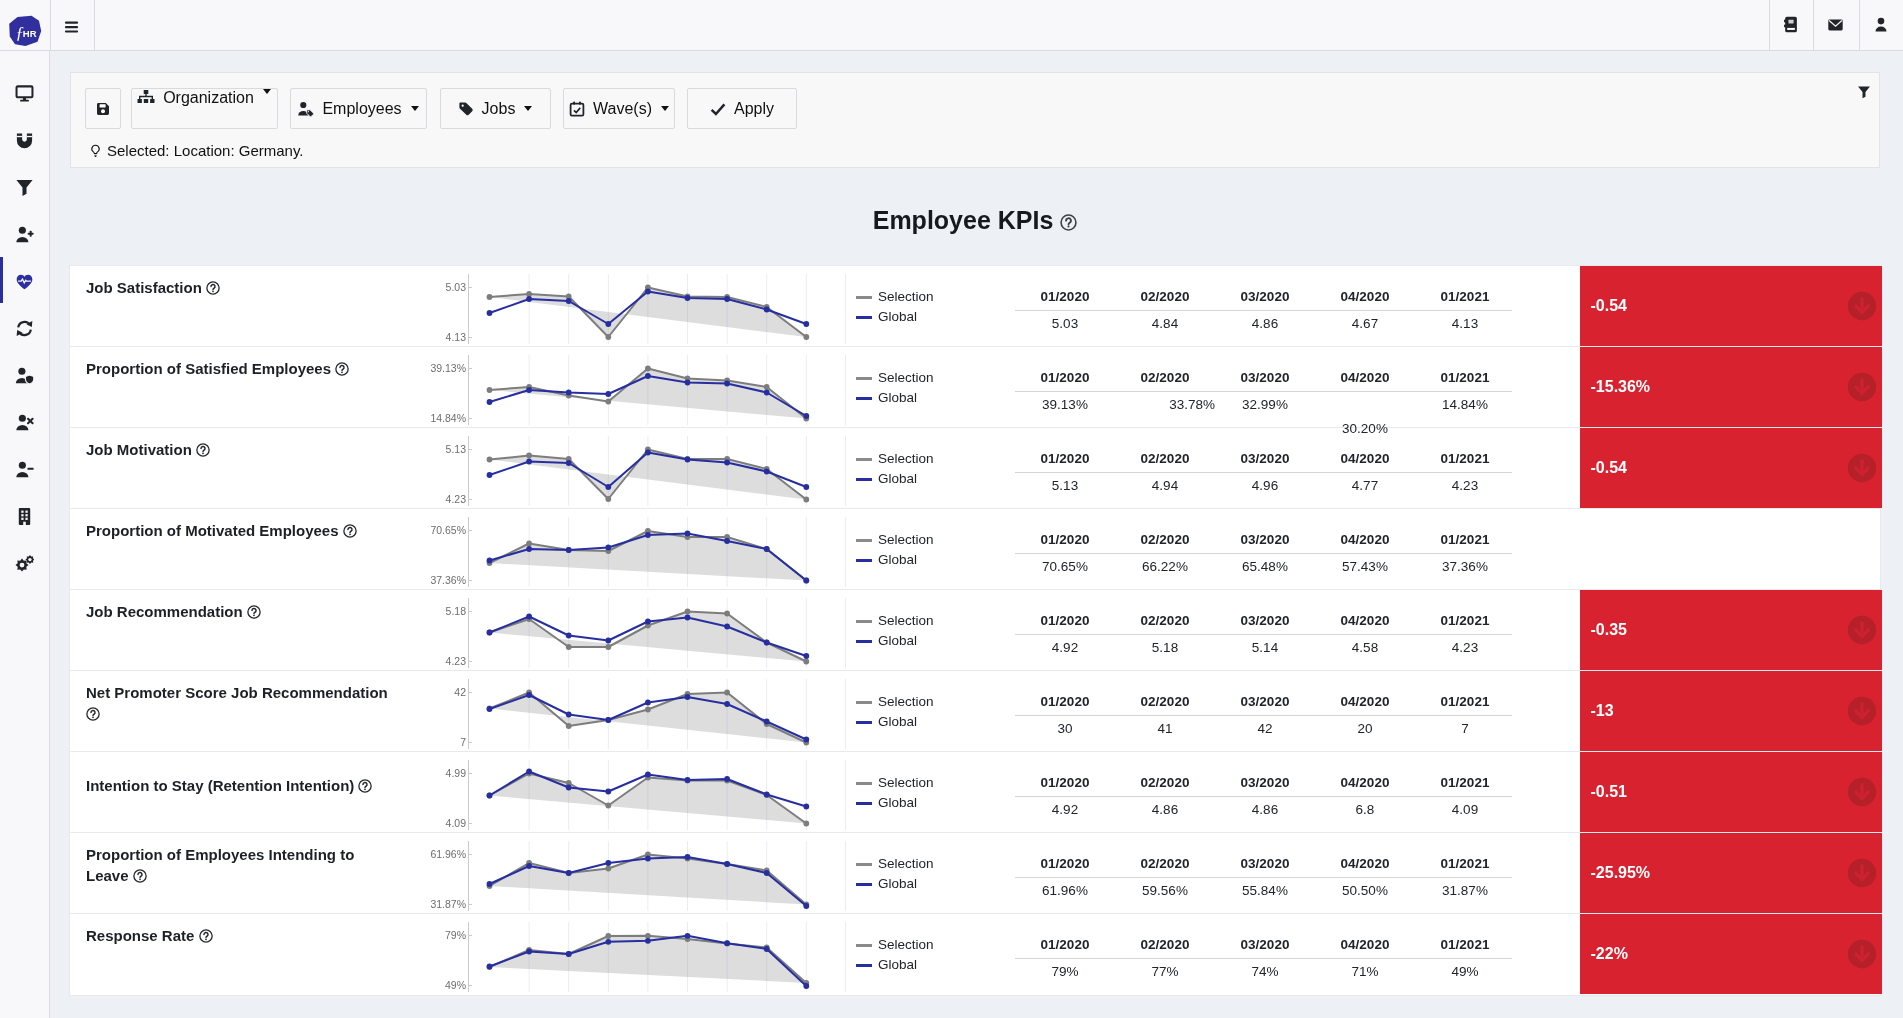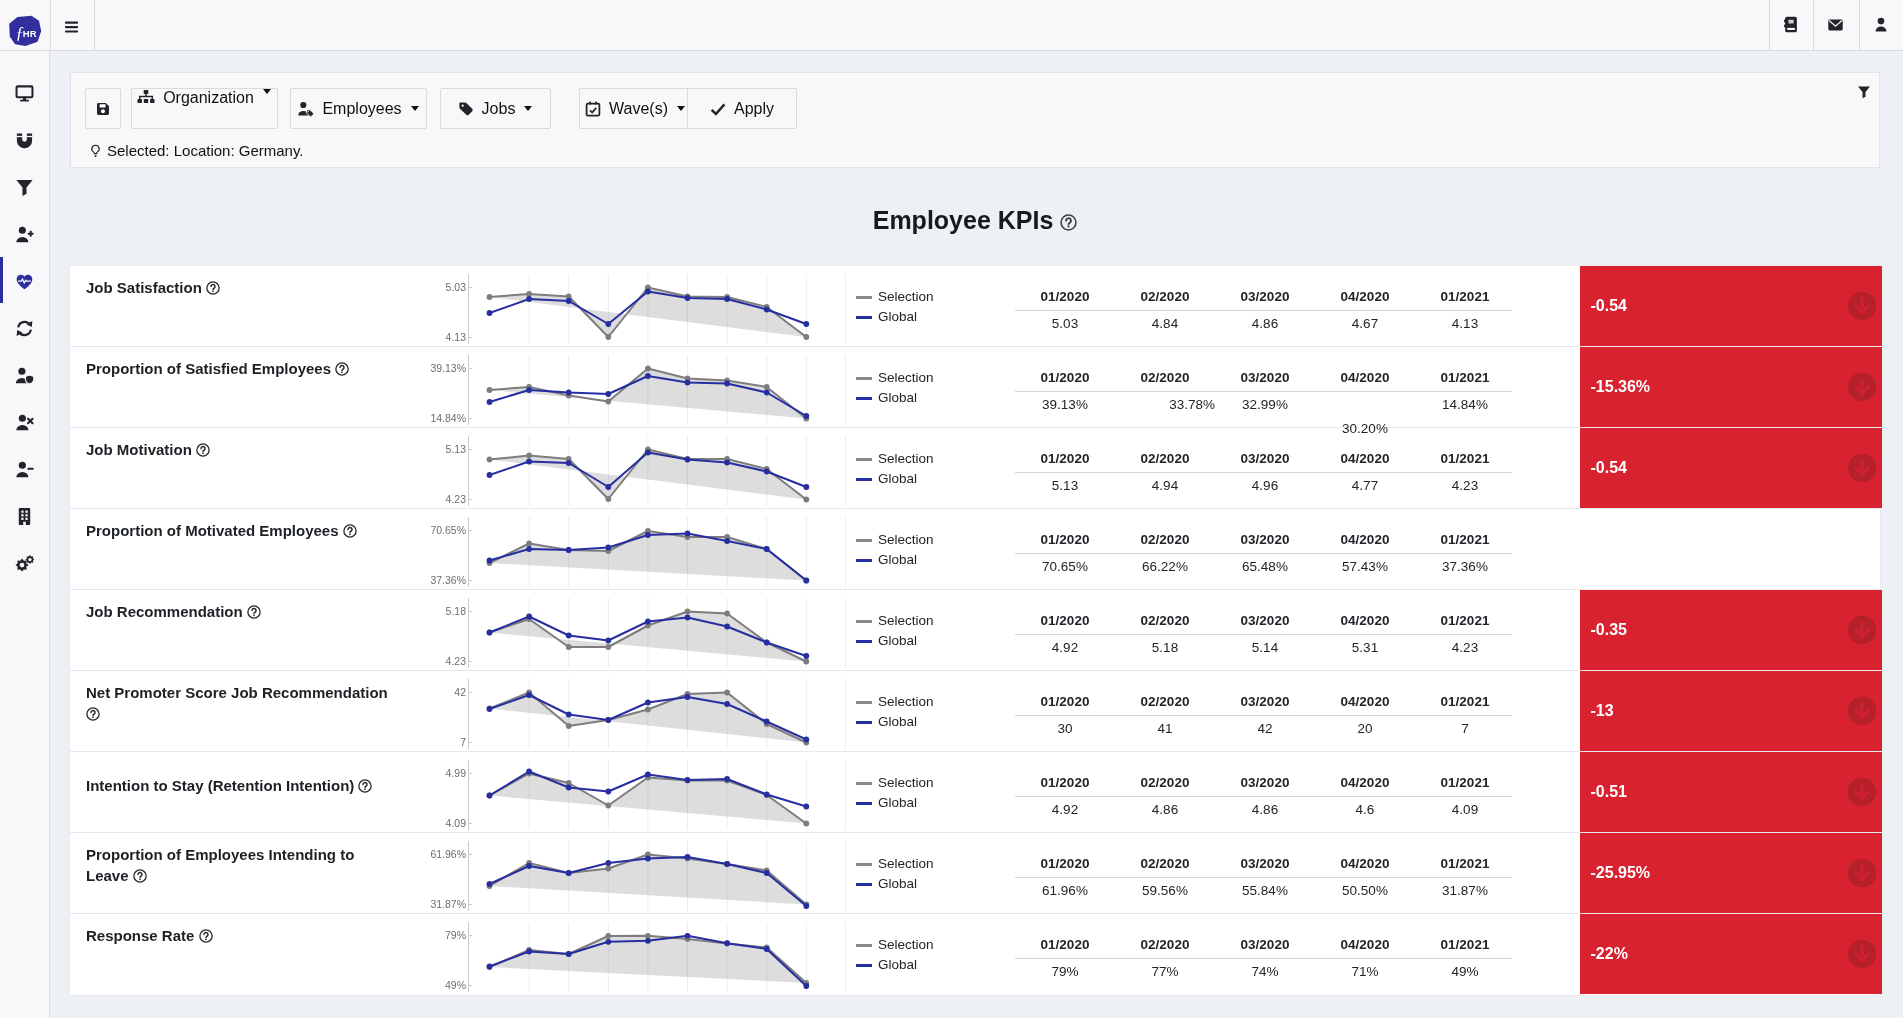--- a/index.html
+++ b/index.html
@@ -120,21 +120,21 @@
 <div style="position:absolute;left:289.5px;top:88px;width:137px;height:41px;background:#f8f8f9;border:1px solid #d9d9de;border-radius:2px;box-sizing:border-box;display:flex;align-items:center;justify-content:center;font-size:16px;color:#111;"><svg width="17" height="16" viewBox="0 0 16 16" style="margin-right:8px">
       <circle cx="5.8" cy="4" r="3.1" fill="#212529"></circle>
       <path d="M0.7 14.6 a5.1 4.6 0 0 1 10.2 0 Z" fill="#212529"></path>
       <path d="M9.2 8.8 v3.4 l3.2 3.2 a1 1 0 0 0 1.4 0 l2-2 a1 1 0 0 0 0-1.4 l-3.2-3.2 Z" fill="#212529" stroke="#fff" stroke-width="0.9"></path>
       <circle cx="10.9" cy="10.7" r="0.6" fill="#fff"></circle>
     </svg>Employees<span style="display:inline-block;width:0;height:0;border-left:4.5px solid transparent;border-right:4.5px solid transparent;border-top:5px solid #111;margin-left:9px;vertical-align:2px;"></span></div>
 <div style="position:absolute;left:439.5px;top:88px;width:111px;height:41px;background:#f8f8f9;border:1px solid #d9d9de;border-radius:2px;box-sizing:border-box;display:flex;align-items:center;justify-content:center;font-size:16px;color:#111;"><svg width="16" height="16" viewBox="0 0 16 16" style="margin-right:8px">
       <path d="M1.4 2.3 a0.9 0.9 0 0 1 0.9-0.9 H7 a1.8 1.8 0 0 1 1.3 0.5 l5.9 5.9 a1.7 1.7 0 0 1 0 2.4 l-3.5 3.5 a1.7 1.7 0 0 1-2.4 0 L2 7.8 A1.8 1.8 0 0 1 1.4 6.5 Z" fill="#212529"></path>
       <circle cx="4.7" cy="4.7" r="1.1" fill="#fff"></circle>
     </svg>Jobs<span style="display:inline-block;width:0;height:0;border-left:4.5px solid transparent;border-right:4.5px solid transparent;border-top:5px solid #111;margin-left:9px;vertical-align:2px;"></span></div>
-<div style="position:absolute;left:563px;top:88px;width:112px;height:41px;background:#f8f8f9;border:1px solid #d9d9de;border-radius:2px;box-sizing:border-box;display:flex;align-items:center;justify-content:center;font-size:16px;color:#111;margin-left:16px;"><svg width="16" height="16" viewBox="0 0 16 16" style="margin-right:8px">
+<div style="position:absolute;left:563px;top:88px;width:112px;height:41px;background:#f8f8f9;border:1px solid #d9d9de;border-radius:2px;box-sizing:border-box;display:flex;align-items:center;justify-content:center;font-size:16px;color:#111;"><svg width="16" height="16" viewBox="0 0 16 16" style="margin-right:8px">
       <rect x="1.6" y="2.6" width="12.8" height="12" rx="1.4" fill="none" stroke="#212529" stroke-width="1.8"></rect>
       <rect x="4.2" y="0.6" width="1.8" height="3.2" rx="0.7" fill="#212529"></rect>
       <rect x="10" y="0.6" width="1.8" height="3.2" rx="0.7" fill="#212529"></rect>
       <path d="M5 9.3 L7.2 11.5 L11.2 6.9" fill="none" stroke="#212529" stroke-width="1.7"></path>
     </svg>Wave(s)<span style="display:inline-block;width:0;height:0;border-left:4.5px solid transparent;border-right:4.5px solid transparent;border-top:5px solid #111;margin-left:9px;vertical-align:2px;"></span></div>
 <div style="position:absolute;left:687px;top:88px;width:110px;height:41px;background:#f8f8f9;border:1px solid #d9d9de;border-radius:2px;box-sizing:border-box;display:flex;align-items:center;justify-content:center;font-size:16px;color:#111;"><svg width="16" height="16" viewBox="0 0 16 16" style="margin-right:8px">
       <path d="M1.6 8.8 L5.9 13 L14.4 3.4" fill="none" stroke="#212529" stroke-width="2.5"></path>
     </svg>Apply</div>
 <svg style="position:absolute;left:89px;top:143px" width="13" height="16" viewBox="0 0 16 16">
     <path d="M8 0.9 a4.5 4.5 0 0 0-2.6 8.2 c0.7 0.5 1.1 1.2 1.2 2 h2.8 c0.1-0.8 0.5-1.5 1.2-2 A4.5 4.5 0 0 0 8 0.9 Z" fill="none" stroke="#111" stroke-width="1.35"></path>
@@ -473,21 +473,21 @@
         <div style="height:20px;line-height:20px;"><span style="display:inline-block;width:16px;height:2.2px;background:#272fa0;vertical-align:middle;margin-right:6px;"></span>Global</div>
       </div>
       <div style="position:absolute;left:945px;top:0;width:500px;">
         <div style="position:absolute;left:0px;top:23px;width:100px;text-align:center;font-weight:bold;font-size:13.5px;color:#212529;">01/2020</div>
         <div style="position:absolute;left:0px;top:50px;width:100px;text-align:center;font-size:13.5px;color:#212529;">4.92</div>
         <div style="position:absolute;left:100px;top:23px;width:100px;text-align:center;font-weight:bold;font-size:13.5px;color:#212529;">02/2020</div>
         <div style="position:absolute;left:100px;top:50px;width:100px;text-align:center;font-size:13.5px;color:#212529;">5.18</div>
         <div style="position:absolute;left:200px;top:23px;width:100px;text-align:center;font-weight:bold;font-size:13.5px;color:#212529;">03/2020</div>
         <div style="position:absolute;left:200px;top:50px;width:100px;text-align:center;font-size:13.5px;color:#212529;">5.14</div>
         <div style="position:absolute;left:300px;top:23px;width:100px;text-align:center;font-weight:bold;font-size:13.5px;color:#212529;">04/2020</div>
-        <div style="position:absolute;left:300px;top:50px;width:100px;text-align:center;font-size:13.5px;color:#212529;">5.31</div>
+        <div style="position:absolute;left:300px;top:50px;width:100px;text-align:center;font-size:13.5px;color:#212529;">4.58</div>
         <div style="position:absolute;left:400px;top:23px;width:100px;text-align:center;font-weight:bold;font-size:13.5px;color:#212529;">01/2021</div>
         <div style="position:absolute;left:400px;top:50px;width:100px;text-align:center;font-size:13.5px;color:#212529;">4.23</div>
         <div style="position:absolute;left:0;top:44px;width:497px;border-top:1px solid #d4d4d9;"></div>
       </div>
       <div style="position:absolute;left:1509.5px;top:0;width:302.5px;height:80px;background:#d8222f;">
         <div style="position:absolute;left:11px;top:0;height:80px;line-height:80px;color:#fff;font-weight:bold;font-size:16px;">-0.35</div>
         <svg width="30" height="30" viewBox="0 0 30 30" style="position:absolute;left:267px;top:25px">
           <circle cx="15" cy="15" r="14.2" fill="#b62029"></circle>
           <g stroke="#cc2130" stroke-width="3.4" fill="none" stroke-linecap="round" stroke-linejoin="round">
             <line x1="15" y1="7.5" x2="15" y2="21"></line>
@@ -615,21 +615,21 @@
         <div style="height:20px;line-height:20px;"><span style="display:inline-block;width:16px;height:2.2px;background:#272fa0;vertical-align:middle;margin-right:6px;"></span>Global</div>
       </div>
       <div style="position:absolute;left:945px;top:0;width:500px;">
         <div style="position:absolute;left:0px;top:23px;width:100px;text-align:center;font-weight:bold;font-size:13.5px;color:#212529;">01/2020</div>
         <div style="position:absolute;left:0px;top:50px;width:100px;text-align:center;font-size:13.5px;color:#212529;">4.92</div>
         <div style="position:absolute;left:100px;top:23px;width:100px;text-align:center;font-weight:bold;font-size:13.5px;color:#212529;">02/2020</div>
         <div style="position:absolute;left:100px;top:50px;width:100px;text-align:center;font-size:13.5px;color:#212529;">4.86</div>
         <div style="position:absolute;left:200px;top:23px;width:100px;text-align:center;font-weight:bold;font-size:13.5px;color:#212529;">03/2020</div>
         <div style="position:absolute;left:200px;top:50px;width:100px;text-align:center;font-size:13.5px;color:#212529;">4.86</div>
         <div style="position:absolute;left:300px;top:23px;width:100px;text-align:center;font-weight:bold;font-size:13.5px;color:#212529;">04/2020</div>
-        <div style="position:absolute;left:300px;top:50px;width:100px;text-align:center;font-size:13.5px;color:#212529;">4.6</div>
+        <div style="position:absolute;left:300px;top:50px;width:100px;text-align:center;font-size:13.5px;color:#212529;">6.8</div>
         <div style="position:absolute;left:400px;top:23px;width:100px;text-align:center;font-weight:bold;font-size:13.5px;color:#212529;">01/2021</div>
         <div style="position:absolute;left:400px;top:50px;width:100px;text-align:center;font-size:13.5px;color:#212529;">4.09</div>
         <div style="position:absolute;left:0;top:44px;width:497px;border-top:1px solid #d4d4d9;"></div>
       </div>
       <div style="position:absolute;left:1509.5px;top:0;width:302.5px;height:80px;background:#d8222f;">
         <div style="position:absolute;left:11px;top:0;height:80px;line-height:80px;color:#fff;font-weight:bold;font-size:16px;">-0.51</div>
         <svg width="30" height="30" viewBox="0 0 30 30" style="position:absolute;left:267px;top:25px">
           <circle cx="15" cy="15" r="14.2" fill="#b62029"></circle>
           <g stroke="#cc2130" stroke-width="3.4" fill="none" stroke-linecap="round" stroke-linejoin="round">
             <line x1="15" y1="7.5" x2="15" y2="21"></line>

